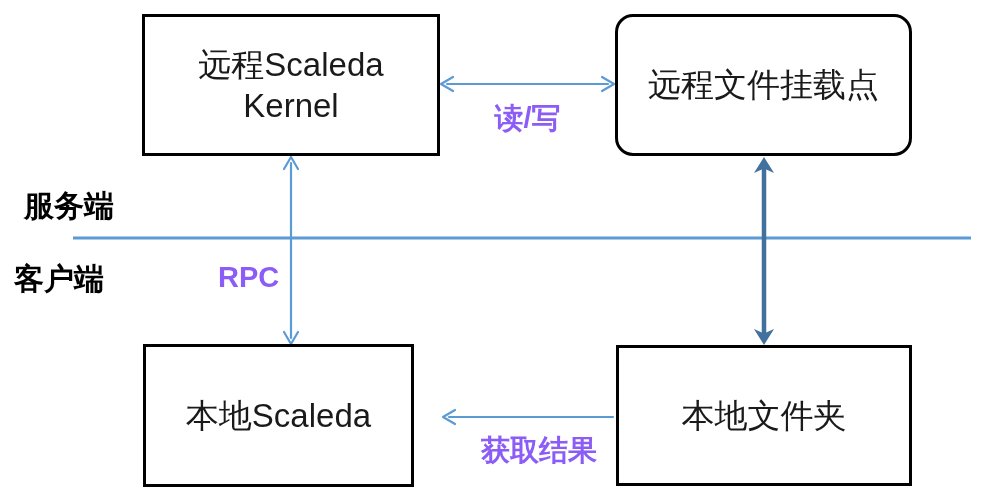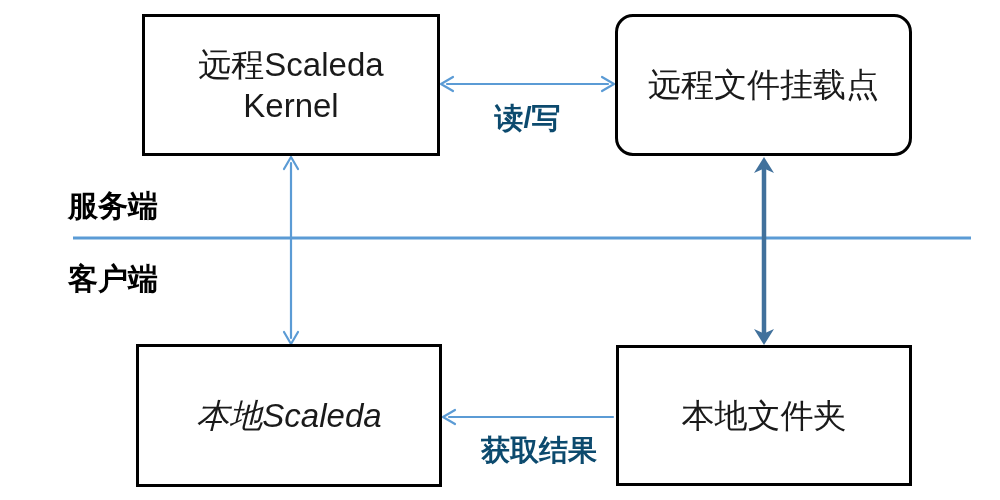--- a/index.html
+++ b/index.html
@@ -31,39 +31,38 @@
     align-items: center;
     justify-content: center;
     text-align: center;
     font-size: 33px;
     line-height: 1.25;
     color: #1a1a1a;
     white-space: pre-line;
   }
   #box-remote-kernel { left: 142px; top: 14px;  width: 298px; height: 142px; }
   #box-remote-mount  { left: 615px; top: 14px;  width: 297px; height: 142px; border-radius: 18px; }
-  #box-local-scaleda { left: 136px; top: 344px; width: 306px; height: 143px; font-style: italic; }
+  #box-local-scaleda { left: 143px; top: 344px; width: 271px; height: 143px; }
   #box-local-folder  { left: 616px; top: 345px; width: 296px; height: 141px; }
 
   .side-label {
     position: absolute;
     font-size: 30px;
     font-weight: bold;
     color: #000000;
     white-space: nowrap;
-    margin-left: 44px;
   }
   #label-server { left: 24px; top: 186px; }
-  #label-client { left: 24px; top: 259px; }
+  #label-client { left: 14px; top: 259px; }
 
   .edge-label {
     position: absolute;
     font-size: 29px;
     font-weight: bold;
-    color: #0c4a6e;
+    color: #8b5cf6;
     white-space: nowrap;
     text-align: center;
   }
   #label-read-write   { left: 440px; top: 99px;  width: 175px; }
   #label-rpc          { left: 218px; top: 261px; }
   #label-network      { left: 775px; top: 260px; }
   #label-fetch-result { left: 440px; top: 431px; width: 198px; }
 
   .thin-stroke  { stroke: #5b9bd5; stroke-width: 2.2; fill: none; stroke-linecap: round; stroke-linejoin: round; }
   .thick-stroke { stroke: #41719c; stroke-width: 4.5; fill: none; stroke-linecap: butt; stroke-linejoin: miter; }
@@ -117,15 +116,16 @@
   </div>
 
   <div class="box" id="box-local-folder">
     <span>本地文件夹</span>
   </div>
 
   <div class="side-label" id="label-server">服务端</div>
   <div class="side-label" id="label-client">客户端</div>
 
   <div class="edge-label" id="label-read-write">读/写</div>
+  <div class="edge-label" id="label-rpc">RPC</div>
   <div class="edge-label" id="label-fetch-result">获取结果</div>
 
 </div>
 
 </body></html>

